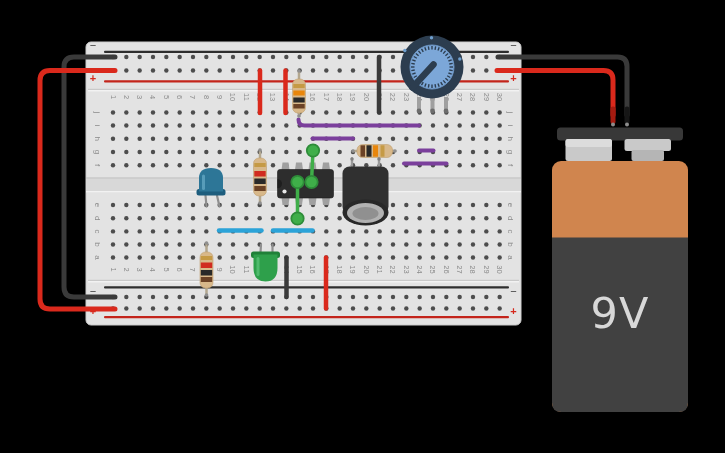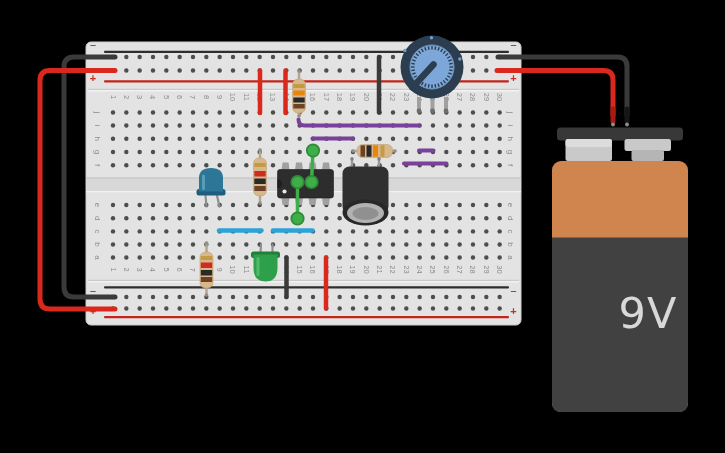--- a/index.html
+++ b/index.html
@@ -1,22 +1,22 @@
 <!DOCTYPE html>
 <html><head>
 <meta charset="utf-8">
 <style>
   html,body{margin:0;padding:0;background:#000;}
   #stage{position:relative;width:725px;height:453px;background:#000;overflow:hidden;
          font-family:"Liberation Sans", sans-serif;}
   #scene{position:absolute;left:0;top:0;}
-  #battery-label{position:absolute;left:564px;top:288px;width:136px;text-align:center;
+  #battery-label{position:absolute;left:552px;top:288px;width:136px;text-align:center;
 
          font-size:43px;font-weight:500;color:#d8d8d8;letter-spacing:1px;
-         font-family:"DejaVu Sans","Liberation Sans",sans-serif;padding-left:16px;}
+         font-family:"DejaVu Sans","Liberation Sans",sans-serif;}
 </style>
 </head>
 <body>
 
 <div id="stage">
   <svg id="scene" width="725" height="453" viewBox="0 0 725 453">
       <g>
         <rect x="86" y="42" width="435" height="283" rx="5" fill="#e3e3e3" stroke="#cdcdcd" stroke-width="1"></rect>
         <rect x="88" y="88.8" width="431" height="1.2" fill="#c9c9c9"></rect>
         <rect x="88" y="90.2" width="431" height="1.2" fill="#f5f5f5"></rect>

